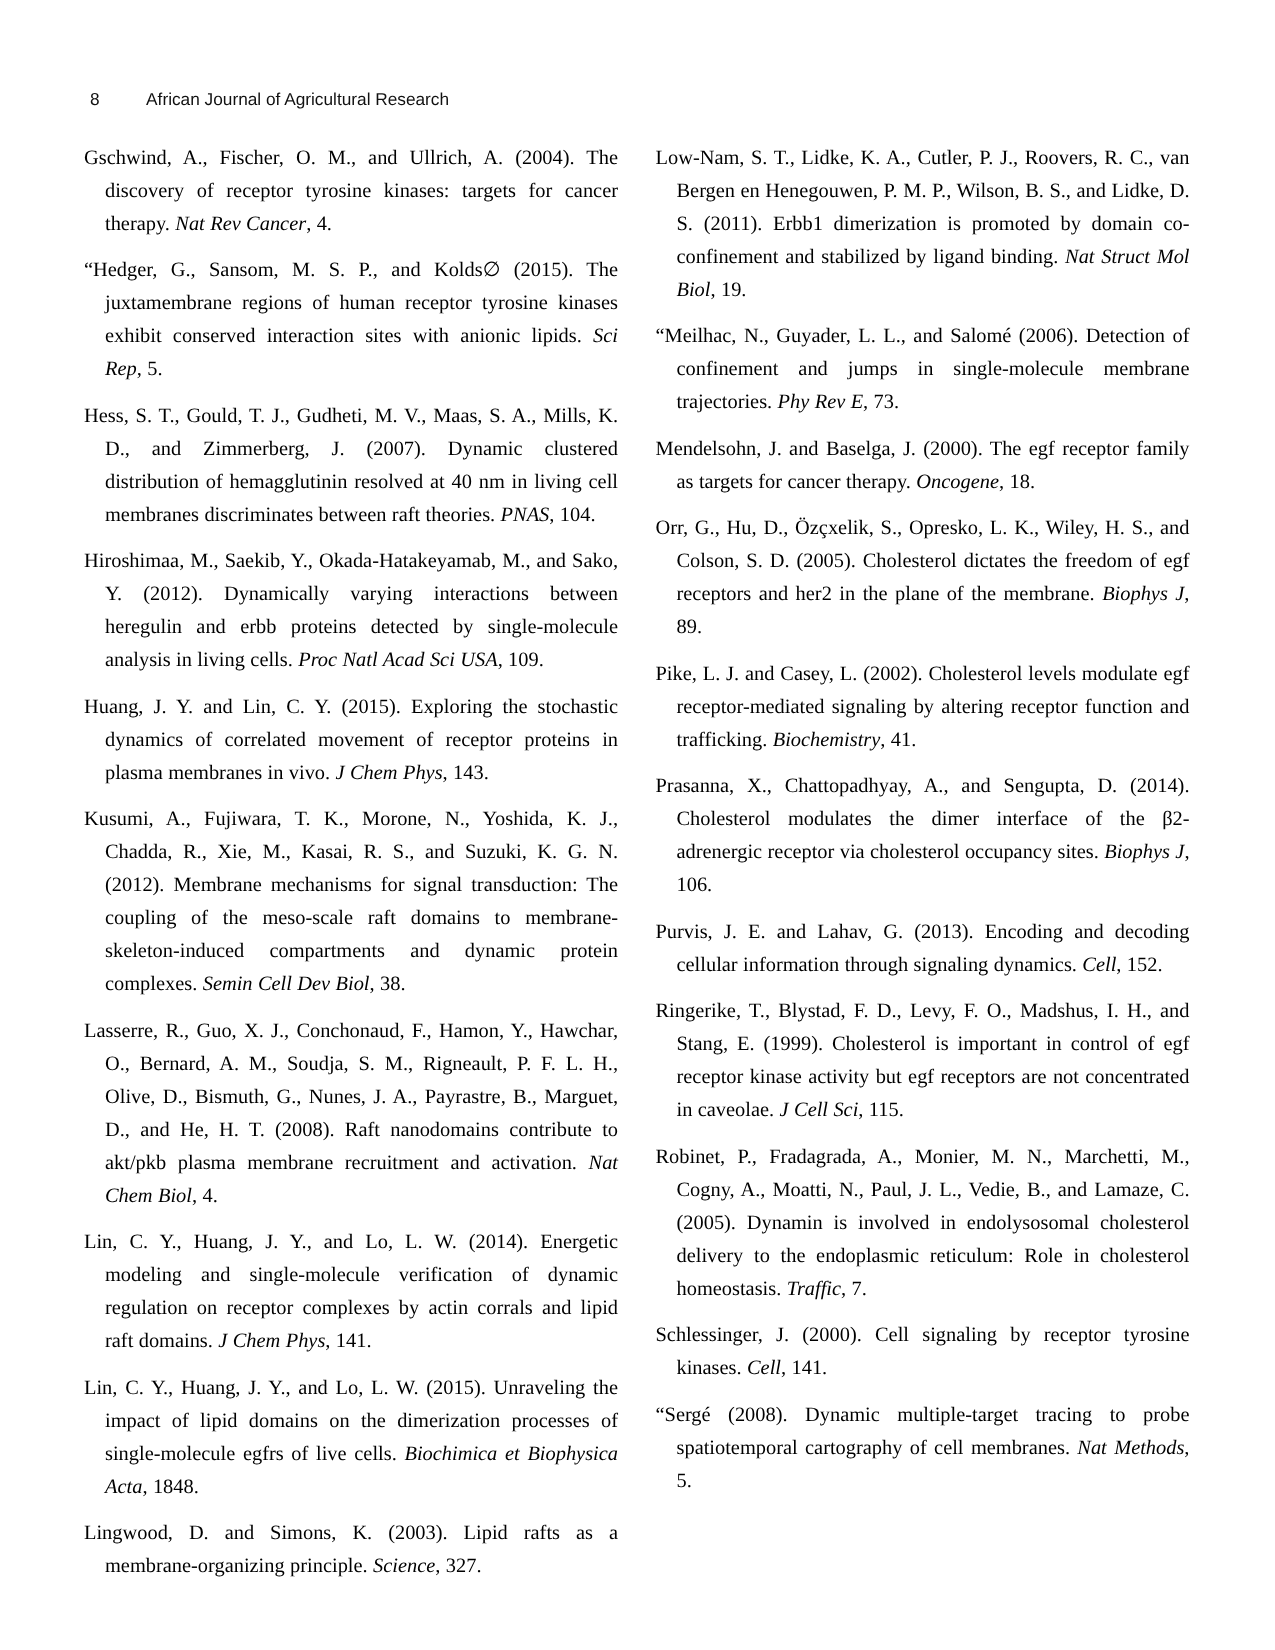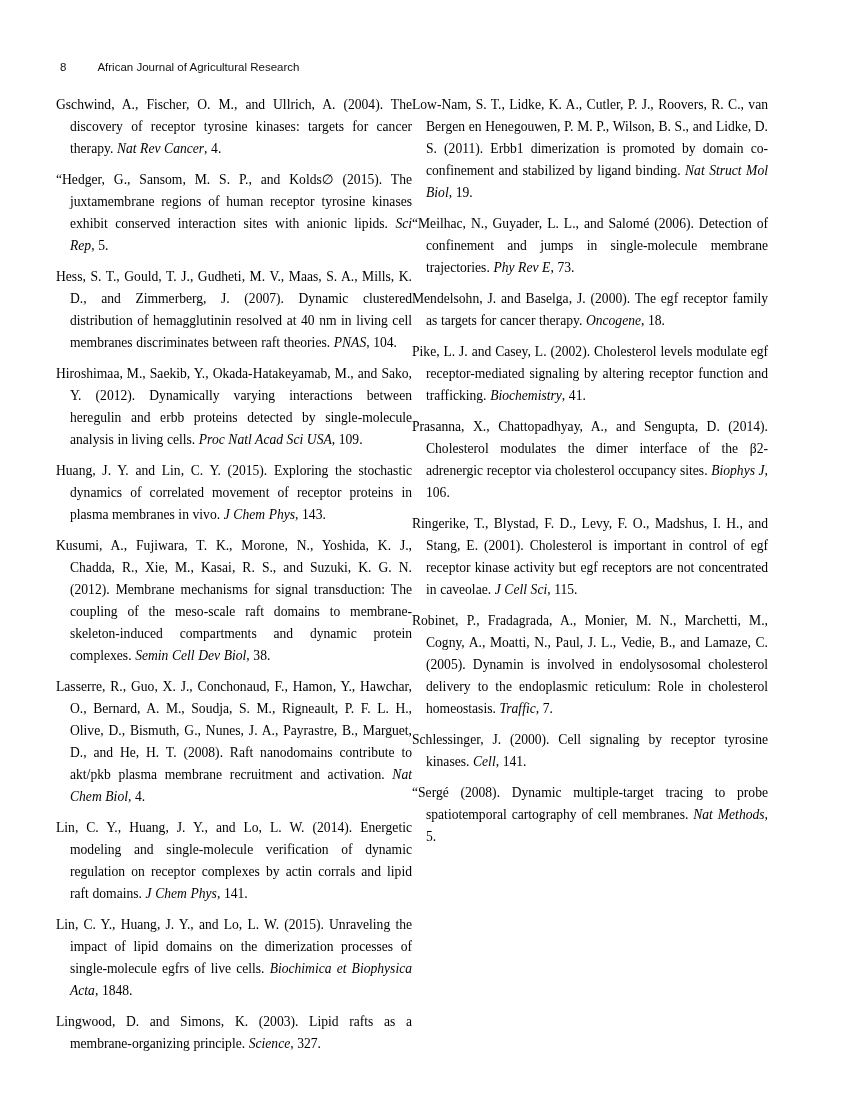--- a/index.html
+++ b/index.html
@@ -27,20 +27,21 @@
     align-items: baseline;
   }
   .running-head .pagenum {
     margin-right: 31px;
   }
   .columns {
     position: absolute;
     top: 94px;
     left: 56px;
     display: flex;
+    gap: 25px;
   }
   .column {
     width: 356px;
   }
   .ref {
     margin: 0 0 9px 0;
     font-size: 13.6px;
     line-height: 22px;
     text-align: justify;
     padding-left: 14px;
@@ -86,27 +87,29 @@
   <p class="ref"><span>Lingwood, D. and Simons, K. (2003).   Lipid rafts as a membrane-organizing principle. </span><span class="journal">Science</span><span>, 327.</span></p>
 </div>
     <div class="column" id="col-right">
 
   <p class="ref"><span>Low-Nam, S. T., Lidke, K. A., Cutler, P. J., Roovers, R. C., van Bergen en Henegouwen, P. M. P., Wilson, B. S., and Lidke, D. S. (2011).  Erbb1 dimerization is promoted by domain co-confinement and stabilized by ligand binding. </span><span class="journal">Nat Struct Mol Biol</span><span>, 19.</span></p>
 
   <p class="ref"><span>“Meilhac, N., Guyader, L. L., and Salomé (2006).  Detection of confinement and jumps in single-molecule membrane trajectories. </span><span class="journal">Phy Rev E</span><span>, 73.</span></p>
 
   <p class="ref"><span>Mendelsohn, J. and Baselga, J. (2000).  The egf receptor family as targets for cancer therapy. </span><span class="journal">Oncogene</span><span>, 18.</span></p>
 
+  <p class="ref"><span>Orr, G., Hu, D., Özçxelik, S., Opresko, L. K., Wiley, H. S., and Colson, S. D. (2005).  Cholesterol dictates the freedom of egf receptors and her2 in the plane of the membrane. </span><span class="journal">Biophys J</span><span>, 89.</span></p>
 
   <p class="ref"><span>Pike, L. J. and Casey, L. (2002). Cholesterol levels modulate egf receptor-mediated signaling by altering receptor function and trafficking. </span><span class="journal">Biochemistry</span><span>, 41.</span></p>
 
   <p class="ref"><span>Prasanna, X., Chattopadhyay, A., and Sengupta, D. (2014). Cholesterol modulates the dimer interface of the β2-adrenergic receptor via cholesterol occupancy sites. </span><span class="journal">Biophys J</span><span>, 106.</span></p>
 
+  <p class="ref"><span>Purvis, J. E. and Lahav, G. (2013).  Encoding and decoding cellular information through signaling dynamics. </span><span class="journal">Cell</span><span>, 152.</span></p>
 
-  <p class="ref"><span>Ringerike, T., Blystad, F. D., Levy, F. O., Madshus, I. H., and Stang, E. (2001).  Cholesterol is important in control of egf receptor kinase activity but egf receptors are not concentrated in caveolae. </span><span class="journal">J Cell Sci</span><span>, 115.</span></p>
+  <p class="ref"><span>Ringerike, T., Blystad, F. D., Levy, F. O., Madshus, I. H., and Stang, E. (1999).  Cholesterol is important in control of egf receptor kinase activity but egf receptors are not concentrated in caveolae. </span><span class="journal">J Cell Sci</span><span>, 115.</span></p>
 
   <p class="ref"><span>Robinet, P., Fradagrada, A., Monier, M. N., Marchetti, M., Cogny, A., Moatti, N., Paul, J. L., Vedie, B., and Lamaze, C. (2005).  Dynamin is involved in endolysosomal cholesterol delivery to the endoplasmic reticulum: Role in cholesterol homeostasis. </span><span class="journal">Traffic</span><span>, 7.</span></p>
 
   <p class="ref"><span>Schlessinger, J. (2000).  Cell signaling by receptor tyrosine kinases. </span><span class="journal">Cell</span><span>, 141.</span></p>
 
   <p class="ref"><span>“Sergé (2008).  Dynamic multiple-target tracing to probe spatiotemporal cartography of cell membranes. </span><span class="journal">Nat Methods</span><span>, 5.</span></p>
 </div>
   </div>
 
 </div>

